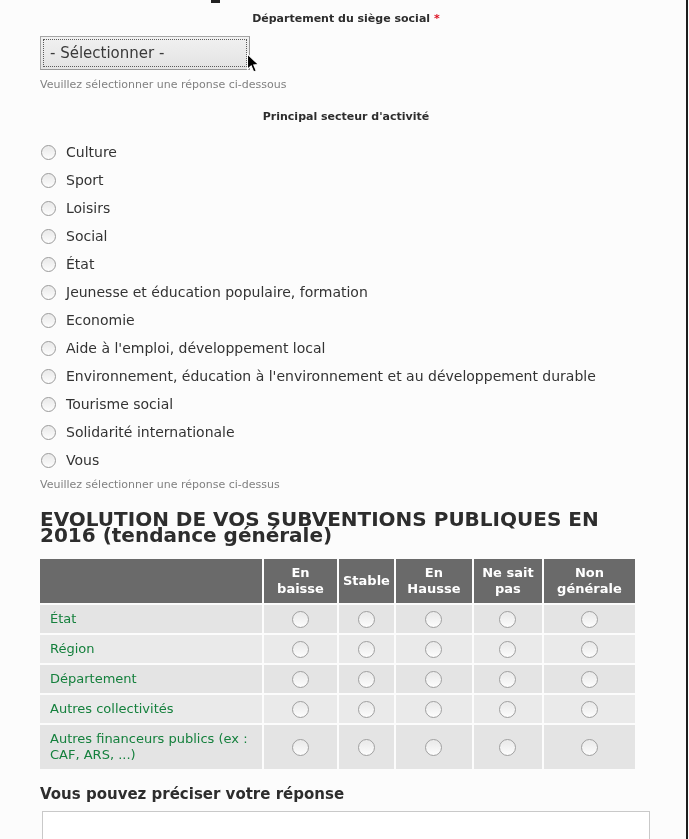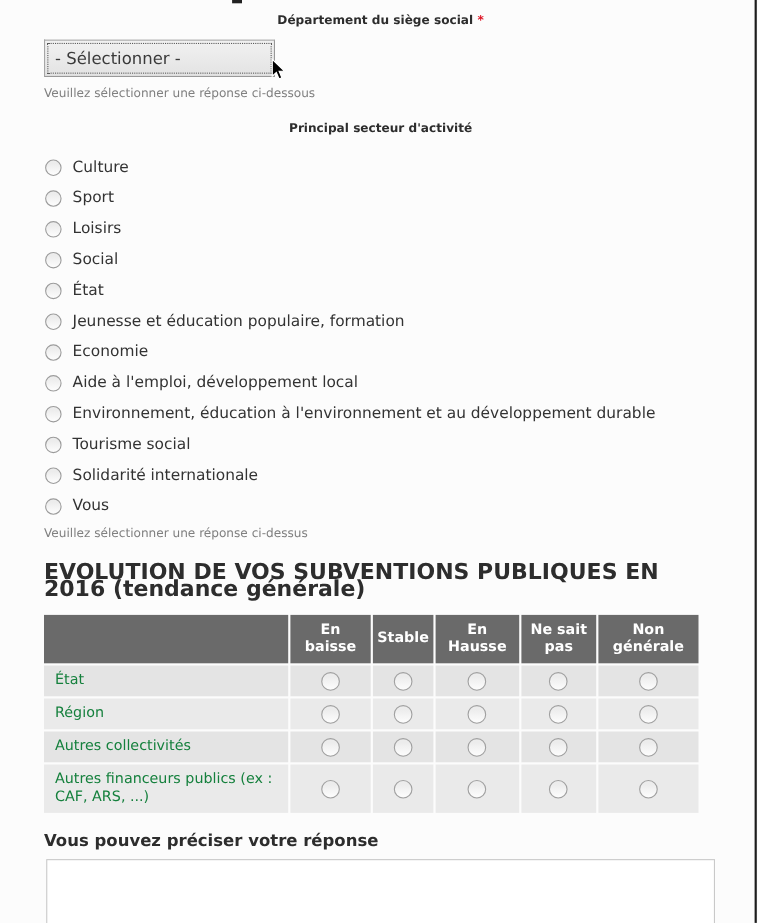--- a/index.html
+++ b/index.html
@@ -215,20 +215,38 @@
             <span class="radio table-radio"></span>
           </td>
           <td class="c-4">
             <span class="radio table-radio"></span>
           </td>
           <td class="c-5">
             <span class="radio table-radio"></span>
           </td>
         </tr>
         <tr>
+          <th class="c-label">Département</th>
+          <td class="c-1">
+            <span class="radio table-radio"></span>
+          </td>
+          <td class="c-2">
+            <span class="radio table-radio"></span>
+          </td>
+          <td class="c-3">
+            <span class="radio table-radio"></span>
+          </td>
+          <td class="c-4">
+            <span class="radio table-radio"></span>
+          </td>
+          <td class="c-5">
+            <span class="radio table-radio"></span>
+          </td>
+        </tr>
+        <tr>
           <th class="c-label">Autres collectivités</th>
           <td class="c-1">
             <span class="radio table-radio"></span>
           </td>
           <td class="c-2">
             <span class="radio table-radio"></span>
           </td>
           <td class="c-3">
             <span class="radio table-radio"></span>
           </td>

